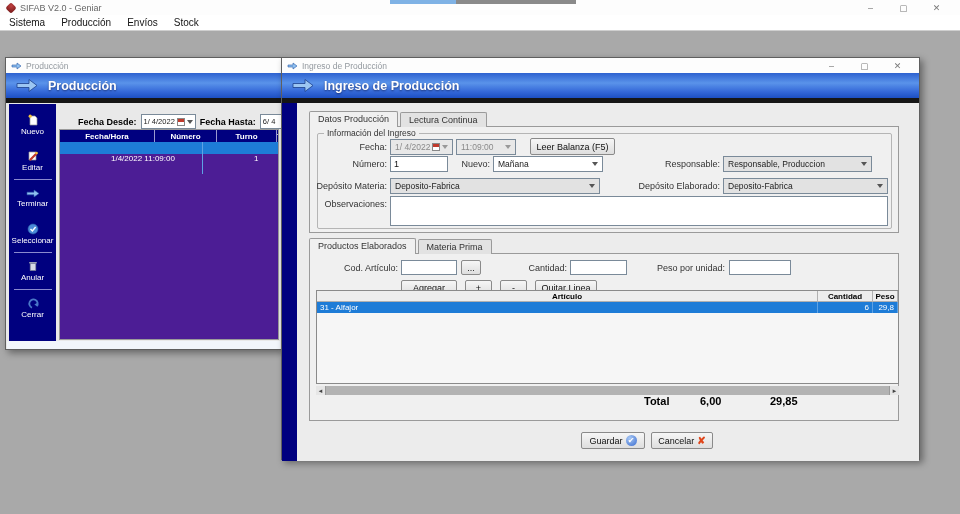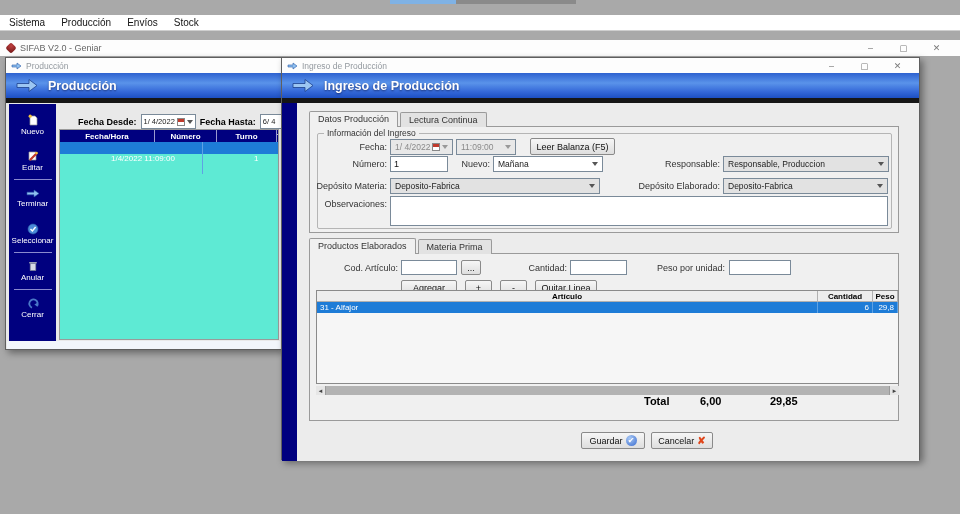--- a/index.html
+++ b/index.html
@@ -1,21 +1,21 @@
 <!DOCTYPE html>
 <html><head>
 <meta charset="utf-8">
 <style>
   * { margin:0; padding:0; box-sizing:border-box; }
   html,body { width:960px; height:514px; }
   body { position:relative; background:#a9a9a9; font-family:"Liberation Sans",sans-serif; overflow:hidden; }
 
   
   #titlebar { position:absolute; left:0; top:0; width:100%; height:15px; background:#fdfdfd;
-              display:flex; align-items:center; gap:5px; padding:8px 7px; font-size:9px; color:#666; z-index:1;margin-top:40px; }
+              display:flex; align-items:center; gap:5px; padding:8px 7px; font-size:9px; color:#666; z-index:1; }
   #app-logo { width:8px; height:8px; flex:none; background:radial-gradient(circle at 35% 30%, #c04040, #6d1414);
               transform:rotate(45deg); border-radius:2px; }
   #titlebar .wctrls { margin-left:auto; display:flex; }
   .tbtn { width:33px; text-align:center; font-size:9px; color:#7a7a7a; }
 
   #topbar-overlay { position:absolute; left:390px; top:0; height:4px; display:flex; z-index:60; }
   #topbar-blue { width:66px; background:#7fb2e5; }
   #topbar-gray { width:120px; background:#8a8a8a; }
 
   #menubar { position:absolute; left:0; top:15px; width:100%; height:16px; background:#fff;
@@ -45,21 +45,21 @@
   #w1-filter { position:absolute; left:72px; top:11px; display:flex; align-items:center; gap:4px; font-size:9px; }
   .flabel { font-weight:bold; color:#000; white-space:nowrap; }
   .datebox { display:flex; align-items:center; gap:2px; background:#fff; border:1px solid #7a8a99;
              height:15px; padding:0 2px; font-size:7.5px; color:#222; white-space:nowrap; }
   #w1-date2 { width:42px; overflow:hidden; }
   .cal-ico { width:8px; height:8px; flex:none; background:linear-gradient(180deg,#c0392b 0 3px,#fff 3px);
              border:1px solid #888; }
   .chev { width:0; height:0; border-left:3px solid transparent; border-right:3px solid transparent;
           border-top:4px solid #555; flex:none; }
   .chev.dis { border-top-color:#999; }
-  #w1-table { position:absolute; left:53px; top:26px; right:2px; bottom:11px; background:#5eead4;
+  #w1-table { position:absolute; left:53px; top:26px; right:2px; bottom:11px; background:#4c1d95;
               border:1px solid #9a9a9a; overflow:hidden; }
   .t1-head { display:flex; background:#00007f; color:#fff; font-weight:bold; font-size:8px; height:12px; }
   .t1-head > div { border-right:1px solid #9a9ad0; display:flex; align-items:center; justify-content:center; }
   .t1-row { display:flex; background:#1e7cd7; color:#fff; font-size:8px; height:12px; }
   .t1-row > div { border-right:1px solid #5ea2e4; display:flex; align-items:center; padding:16px 3px;margin-left:48px; }
   .c1{width:95px;flex:none;} .c2{width:62px;flex:none;} .c3{width:60px;flex:none;} .c4{flex:1;}
   #w1-bottom { position:absolute; left:1px; right:1px; bottom:1px; height:9px; background:#f2f6fb; }
 
   
   #win2 { left:281px; top:57px; width:639px; height:403px; z-index:20; }
@@ -93,21 +93,21 @@
 
   #f-fecha-label { left:6px; top:15px; width:71px; }
   #f-fecha-date  { left:80px; top:12px; width:63px; }
   #f-fecha-time  { left:146px; top:12px; width:60px; }
   #f-balanza     { left:220px; top:11px; width:85px; height:17px; }
   #f-num-label   { left:6px; top:32px; width:71px; }
   #f-num-input   { left:80px; top:29px; width:58px; }
   #f-turno-label { left:148px; top:32px; width:32px; }
   #f-turno-combo { left:183px; top:29px; width:110px; }
   #f-resp-label  { left:328px; top:32px; width:82px; }
-  #f-resp-combo  { left:413px; top:29px; width:166px; }
+  #f-resp-combo  { left:413px; top:29px; width:149px; }
   #f-depm-label  { left:0px; top:54px; width:77px; }
   #f-depm-combo  { left:80px; top:51px; width:210px; }
   #f-depe-label  { left:316px; top:54px; width:94px; }
   #f-depe-combo  { left:413px; top:51px; width:165px; }
   #f-obs-label   { left:6px; top:72px; width:71px; }
   #f-obs-area    { position:absolute; left:80px; top:69px; width:498px; height:30px; background:#fff;
                    border:1px solid #7a8a99; resize:none; font-family:"Liberation Sans",sans-serif; font-size:9px; }
 
   #w2-tabs2 { left:27px; top:135px; }
   #w2-panel2 { left:27px; top:150px; width:590px; height:168px; }

